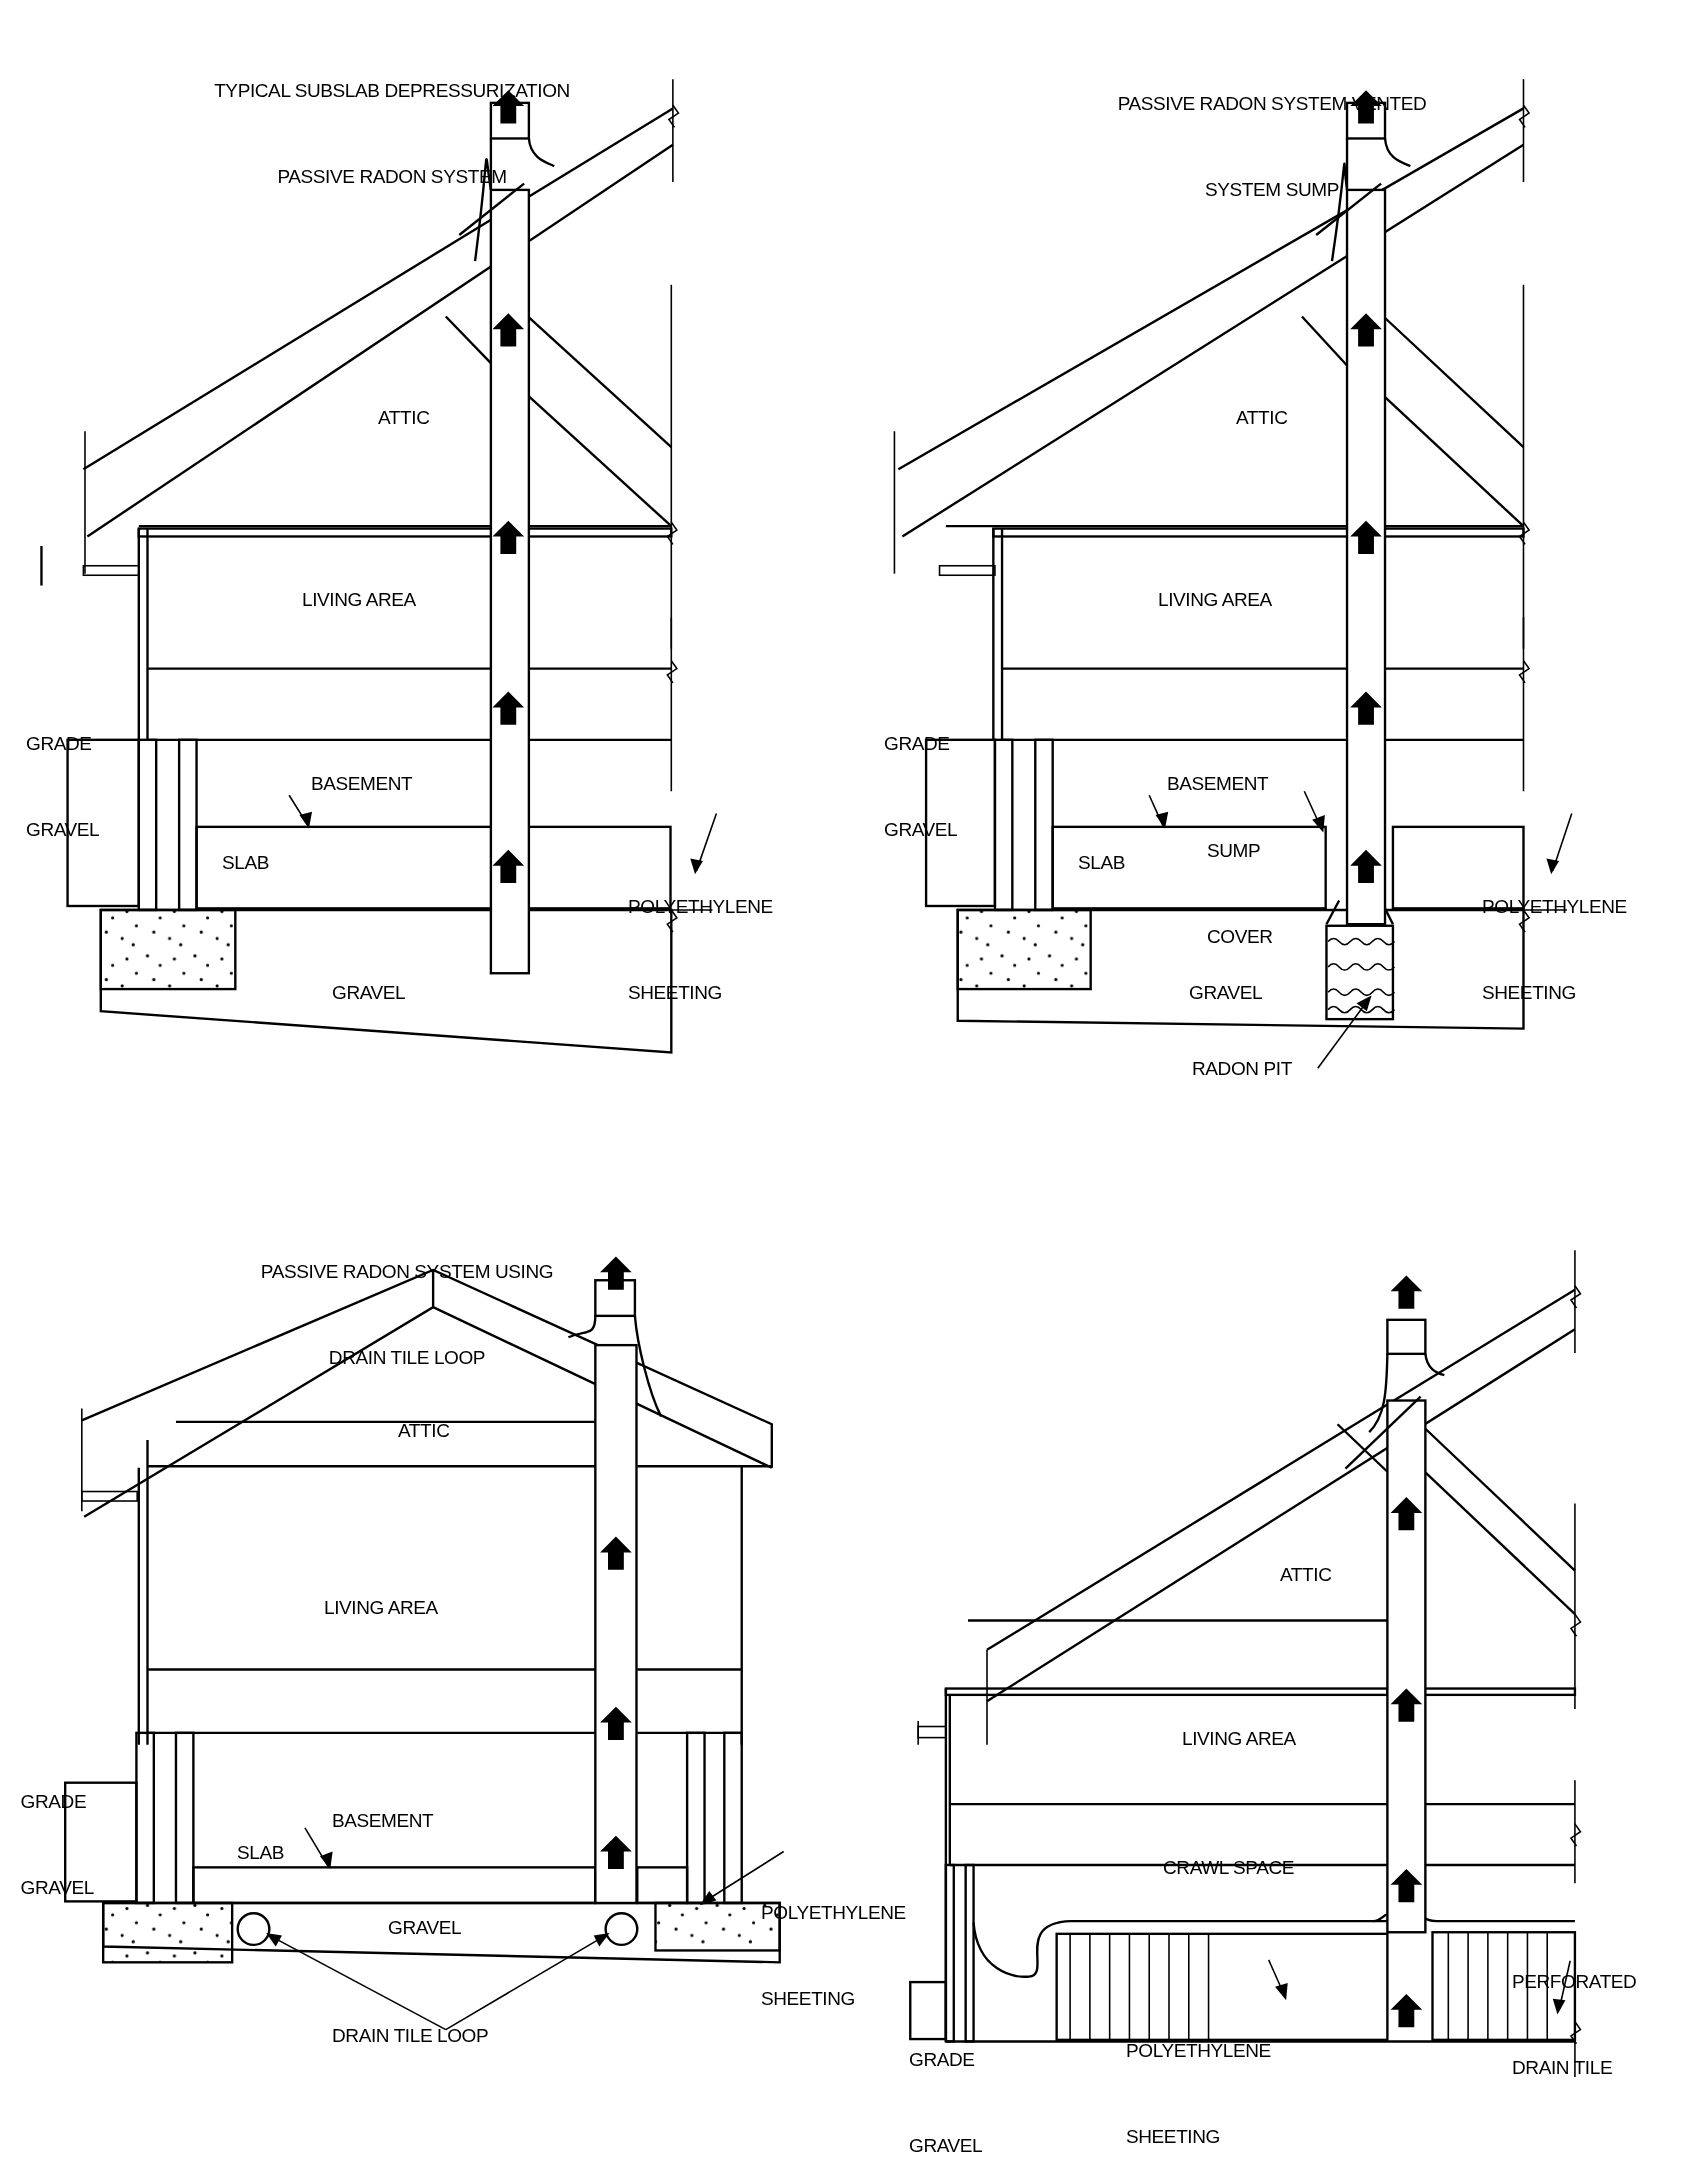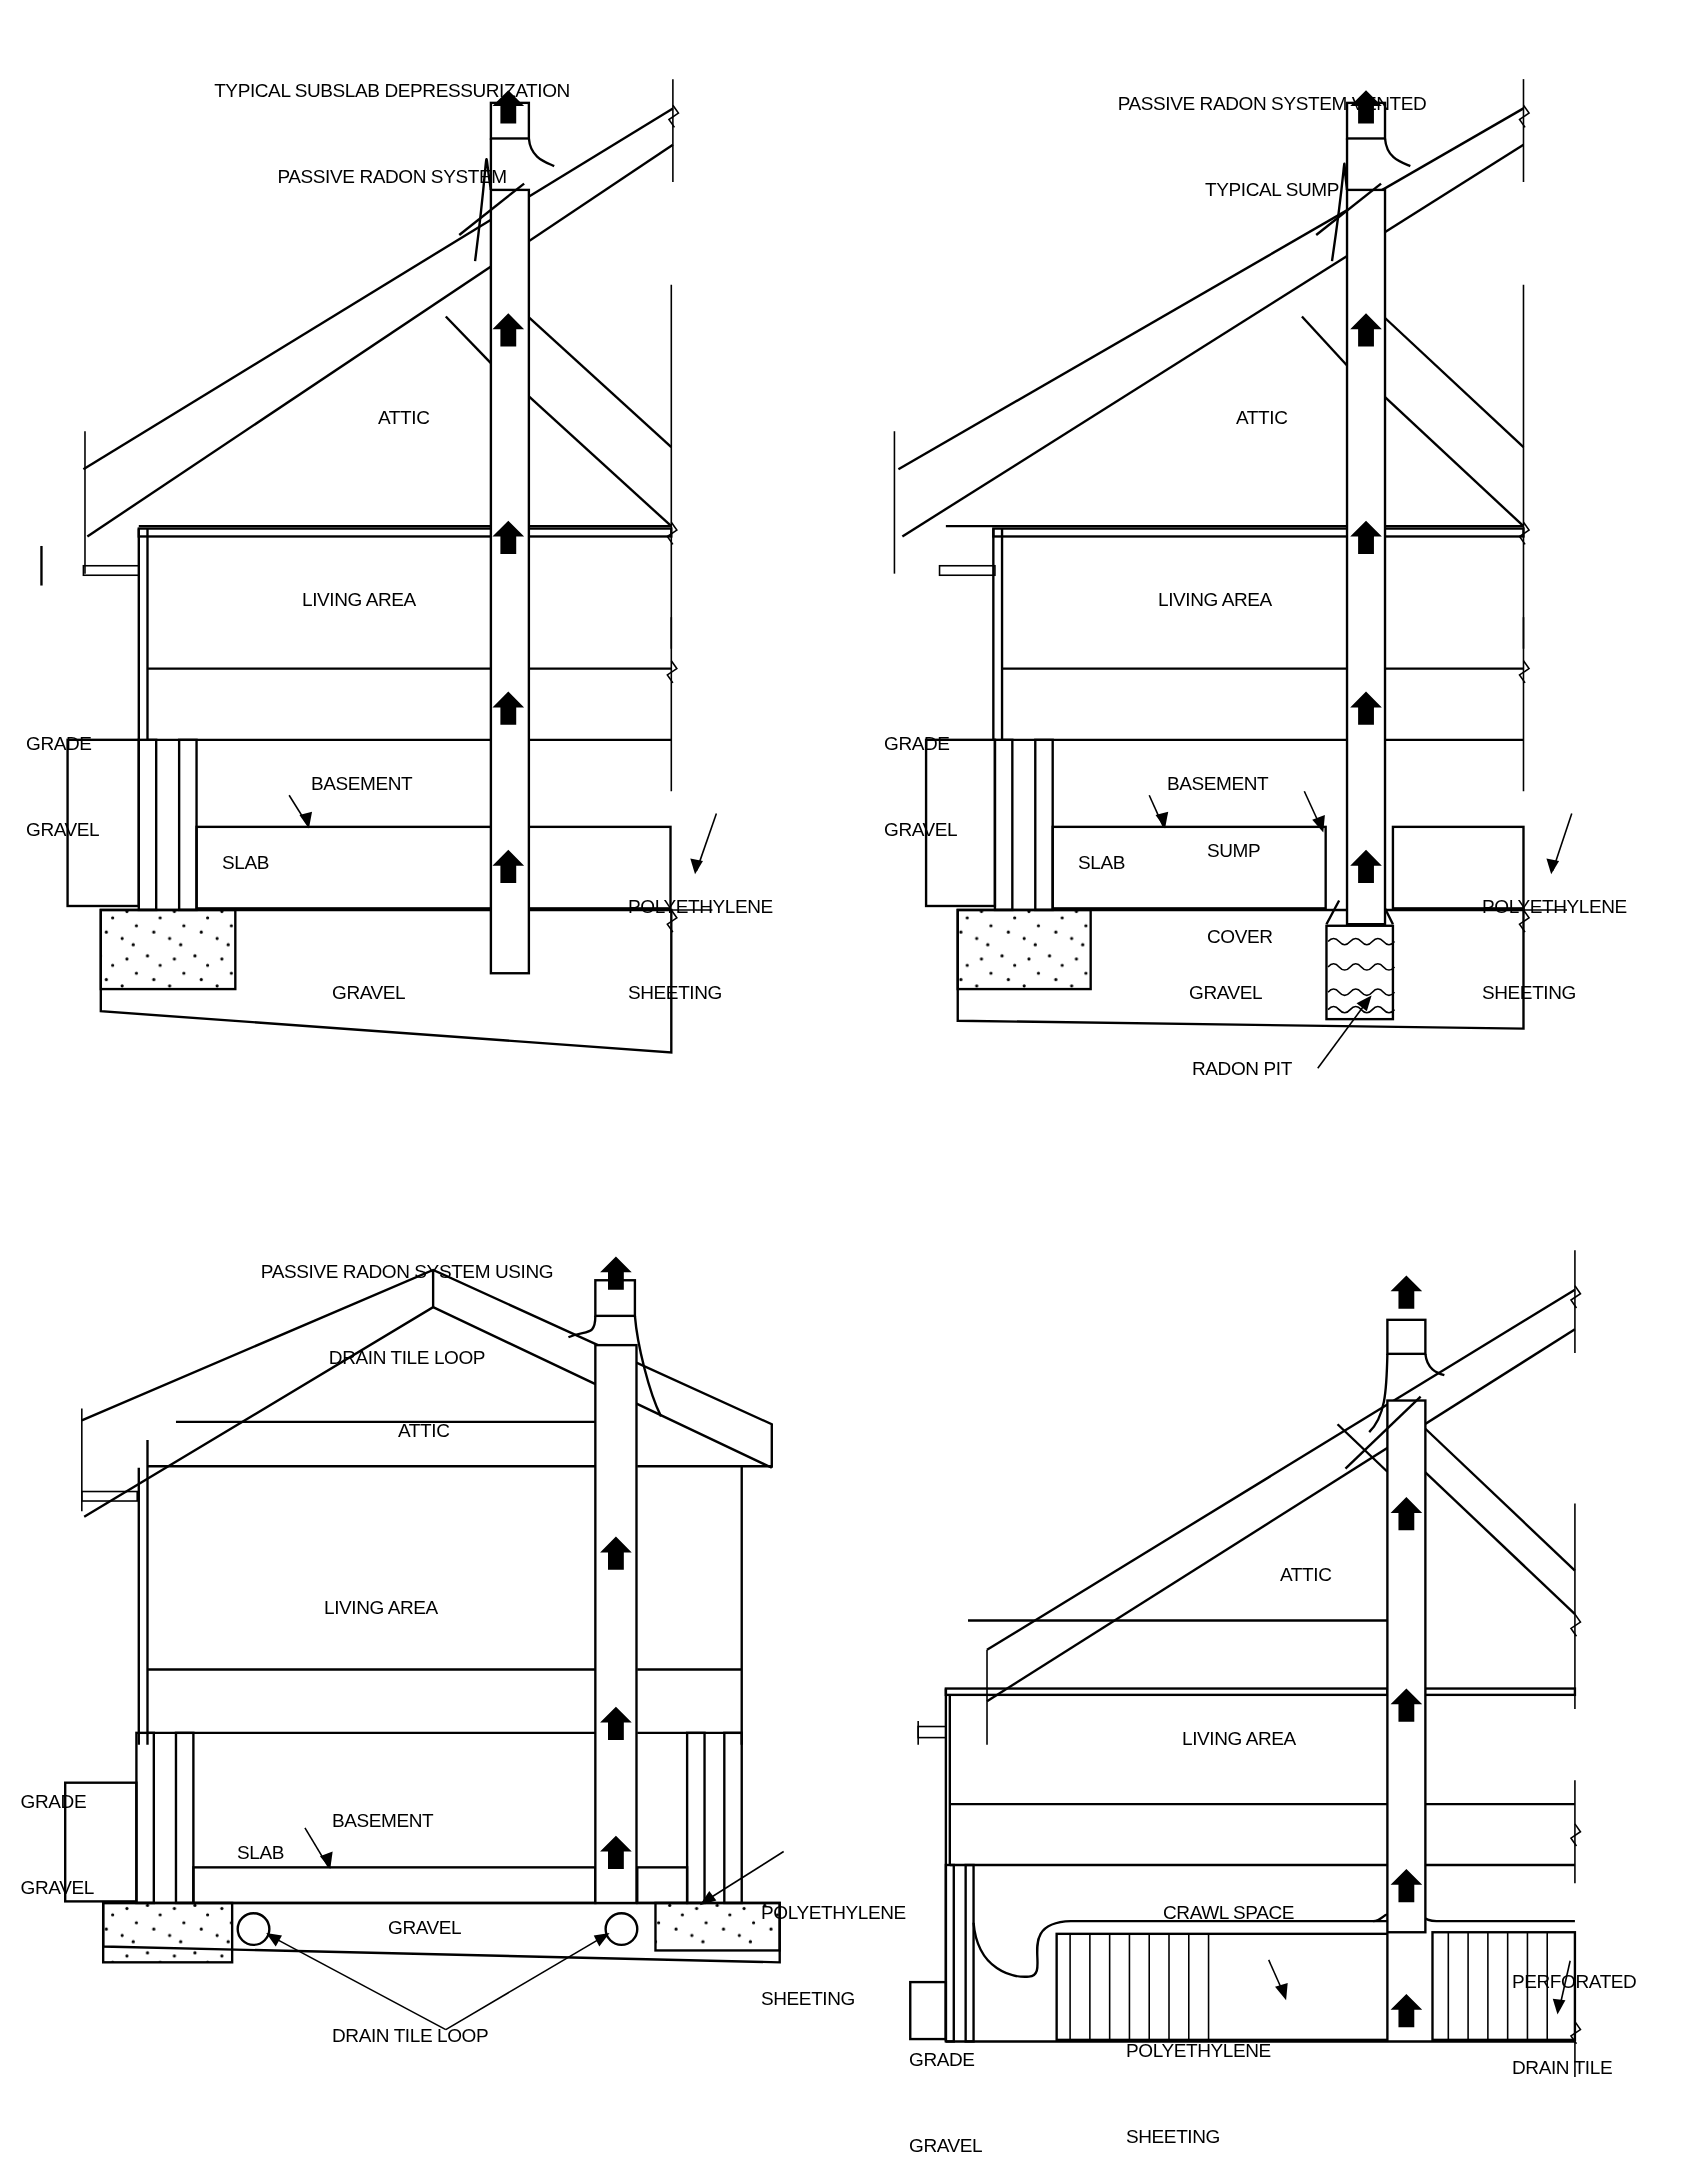--- a/index.html
+++ b/index.html
@@ -319,21 +319,21 @@
 <div class="label" style="left:311px; top:770px;">BASEMENT</div>
 <div class="label" style="left:222px; top:849px;">SLAB</div>
 <div class="label" style="left:628px; top:836px;">
   <div>POLYETHYLENE</div>
   <div>SHEETING</div>
 </div>
 <div class="label" style="left:332px; top:979px;">GRAVEL</div>
 
 <div class="label title" style="left:1272px; top:33px;">
   <div>PASSIVE RADON SYSTEM VENTED</div>
-  <div>TYPICAL SUMP</div>
+  <div>SYSTEM SUMP</div>
 </div>
 <div class="label" style="left:1236px; top:404px;">ATTIC</div>
 <div class="label" style="left:1158px; top:586px;">LIVING AREA</div>
 <div class="label" style="left:884px; top:673px;">
   <div>GRADE</div>
   <div>GRAVEL</div>
 </div>
 <div class="label" style="left:1167px; top:770px;">BASEMENT</div>
 <div class="label" style="left:1078px; top:849px;">SLAB</div>
 <div class="label" style="left:1207px; top:780px;">
@@ -363,21 +363,21 @@
   <div>POLYETHYLENE</div>
   <div>SHEETING</div>
 </div>
 <div class="label" style="left:388px; top:1914px;">GRAVEL</div>
 <div class="label" style="left:332px; top:2022px;">DRAIN TILE LOOP</div>
 
 <div class="label title" style="left:1290px; top:1201px;">
 </div>
 <div class="label" style="left:1280px; top:1561px;">ATTIC</div>
 <div class="label" style="left:1182px; top:1725px;">LIVING AREA</div>
-<div class="label" style="left:1163px; top:1899px;">CRAWL SPACE</div>
+<div class="label" style="left:1163px; top:1854px;">CRAWL SPACE</div>
 <div class="label" style="left:1126px; top:1980px;">
   <div>POLYETHYLENE</div>
   <div>SHEETING</div>
 </div>
 <div class="label" style="left:1174px; top:1911px; left:1174px;">
 </div>
 
 <div class="label" style="left:1512px; top:1911px;">
   <div>PERFORATED</div>
   <div>DRAIN TILE</div>

